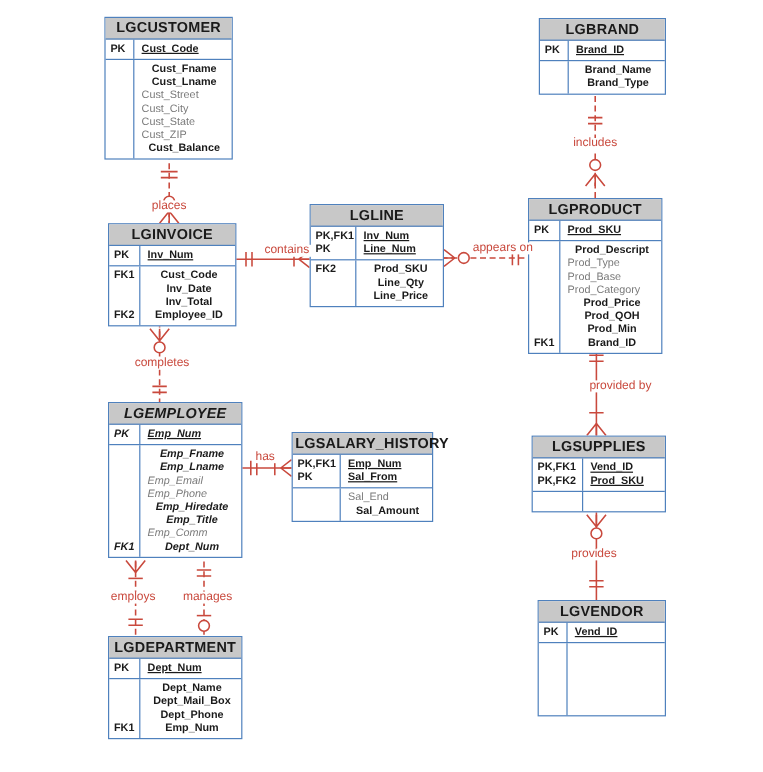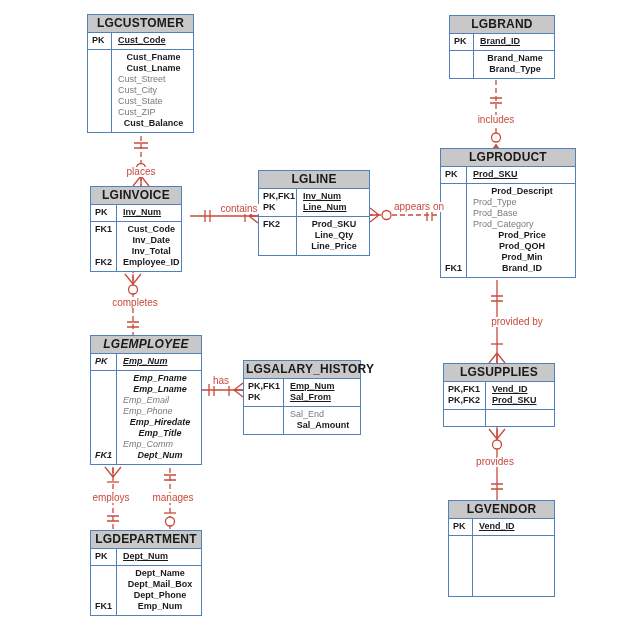--- a/index.html
+++ b/index.html
@@ -169,21 +169,21 @@
         <div class="keycol" style="width: 24px;">
           <div class="row"></div>
           <div class="row"></div>
         </div>
         <div class="fieldcol">
           <div class="row b">Brand_Name</div>
           <div class="row b">Brand_Type</div>
         </div>
       </div>
     </div>
-    <div class="entity" style="left: 90px; top: 186px; width: 92px;">
+    <div class="entity" style="left: 90px; top: 186px; width: 107px;">
       <div class="entity-header">LGINVOICE</div>
       <div class="section pk">
         <div class="keycol" style="width: 26px;">
           <div class="row">PK</div>
         </div>
         <div class="fieldcol">
           <div class="row ">Inv_Num</div>
         </div>
       </div>
       <div class="section body">
@@ -219,21 +219,21 @@
           <div class="row"></div>
           <div class="row"></div>
         </div>
         <div class="fieldcol">
           <div class="row b">Prod_SKU</div>
           <div class="row b">Line_Qty</div>
           <div class="row b">Line_Price</div>
         </div>
       </div>
     </div>
-    <div class="entity" style="left: 440px; top: 148px; width: 136px;">
+    <div class="entity" style="left: 440px; top: 165px; width: 112px;">
       <div class="entity-header">LGPRODUCT</div>
       <div class="section pk">
         <div class="keycol" style="width: 26px;">
           <div class="row">PK</div>
         </div>
         <div class="fieldcol">
           <div class="row ">Prod_SKU</div>
         </div>
       </div>
       <div class="section body">

